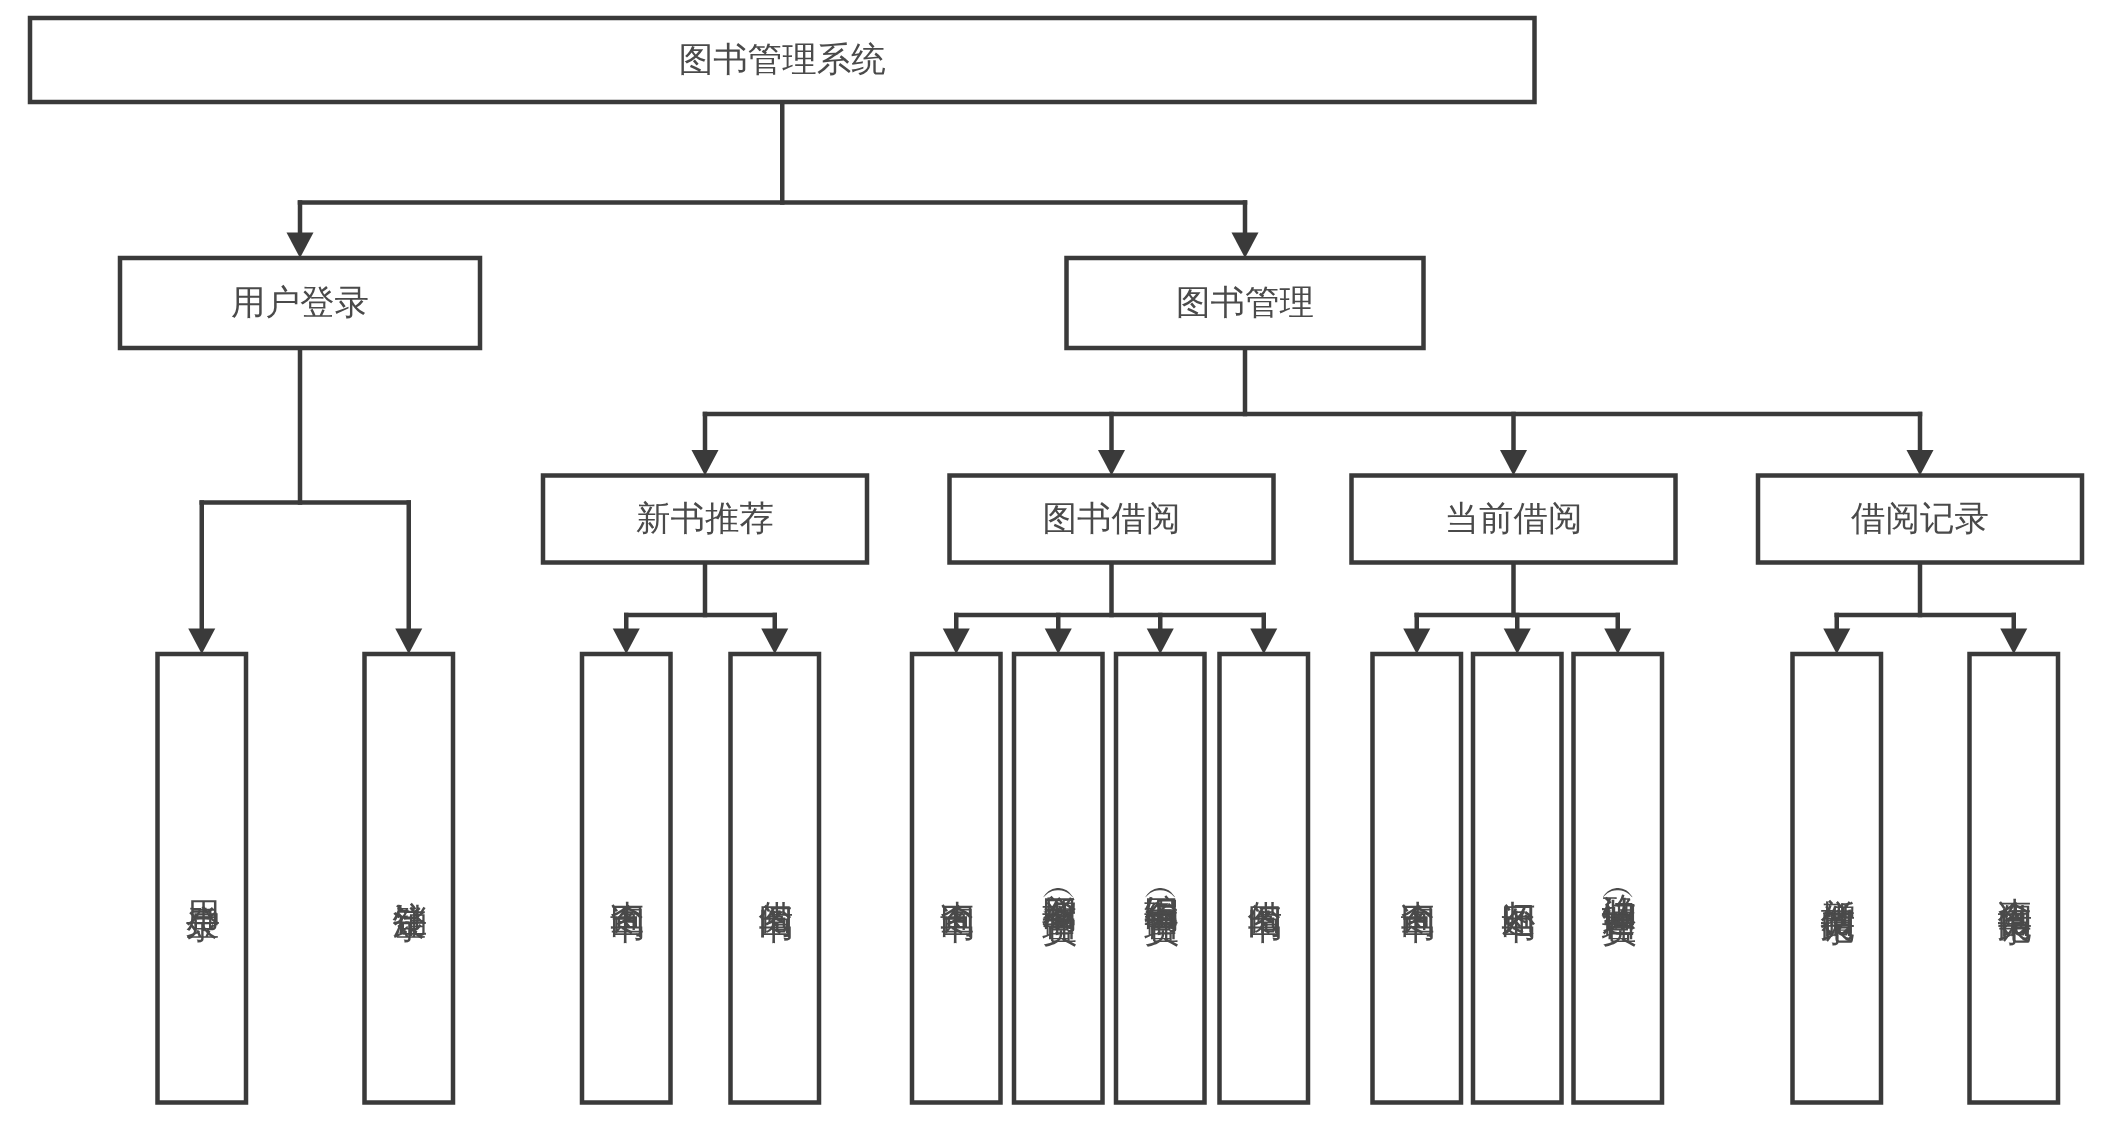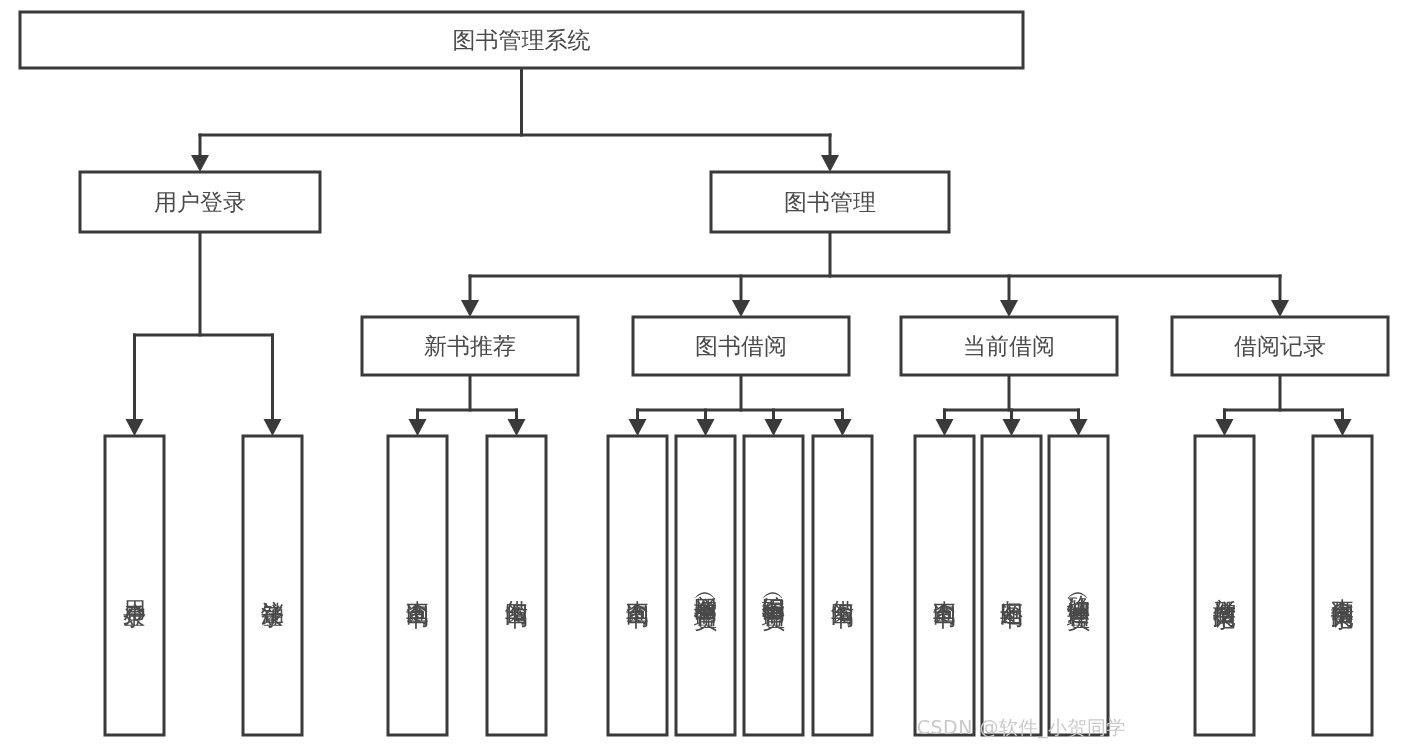--- a/index.html
+++ b/index.html
@@ -211,14 +211,13 @@
         <span class="leaf-label-text">确认归还（管理员）</span>
       </div>
       <div class="leaf-label-box" style="left: 1195px; top: 436px; width: 59px; height: 299px;">
         <span class="leaf-label-text">新增借阅记录</span>
       </div>
       <div class="leaf-label-box" style="left: 1313px; top: 436px; width: 59px; height: 299px;">
         <span class="leaf-label-text">查询借阅记录</span>
       </div>
     </div>
 
-  <div class="watermark">CSDN @软件_小贺同学</div>
 </div>
 
 </body></html>

